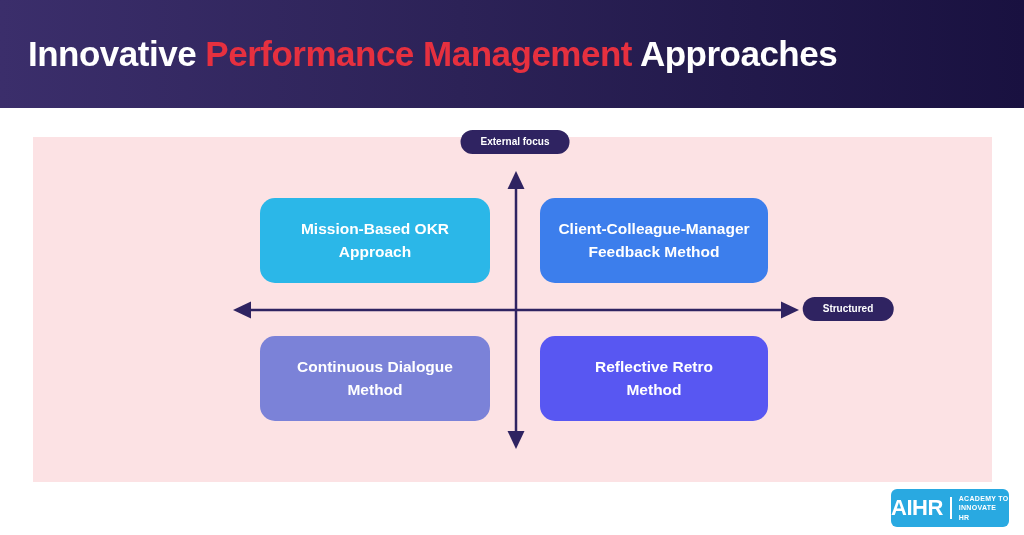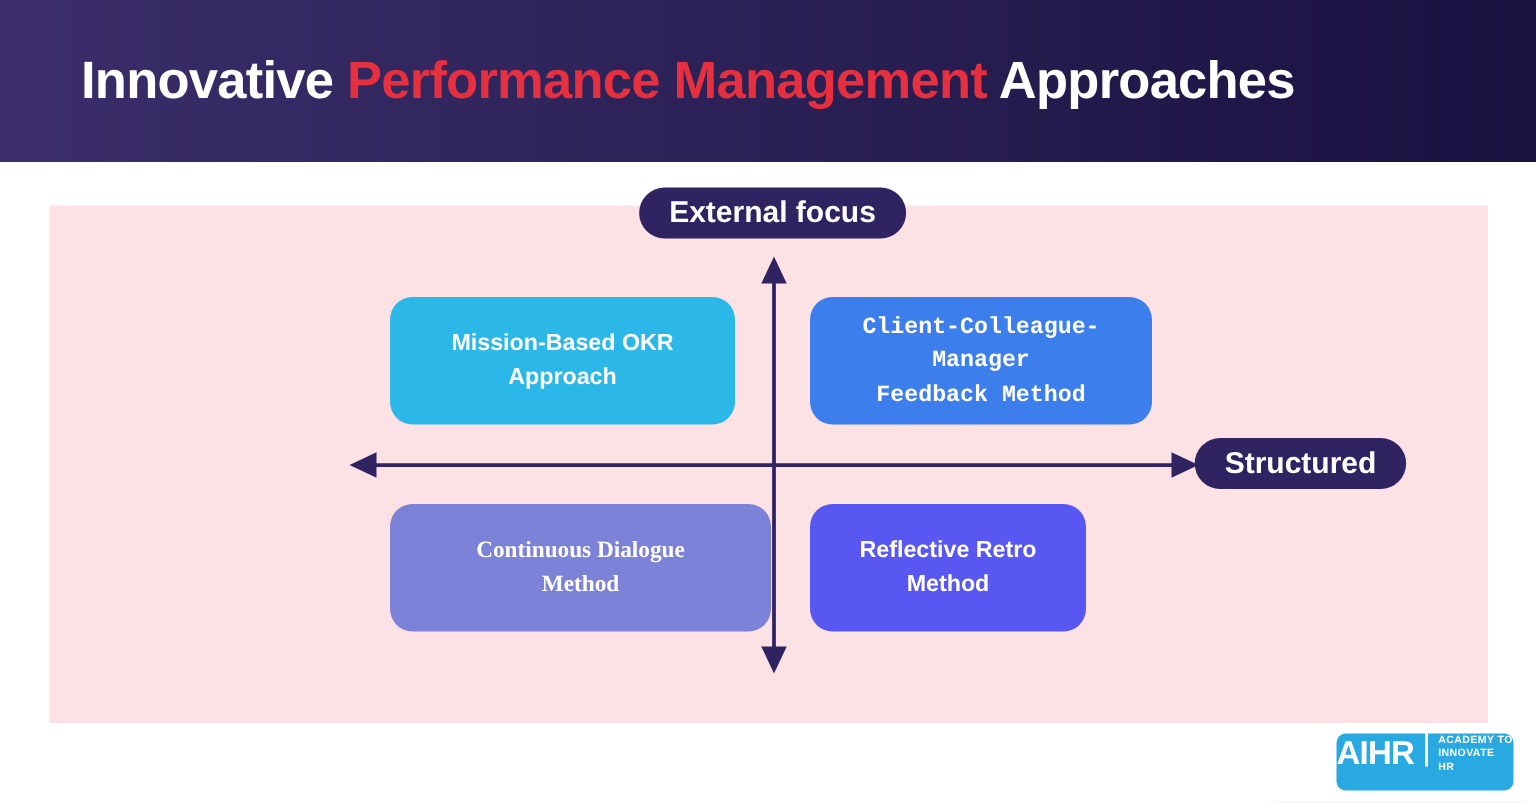--- a/index.html
+++ b/index.html
@@ -12,21 +12,21 @@
   }
   .page { position: absolute; inset: 0; width: 1024px; height: 535px; }
 
   
   .header {
     position: absolute; left: 0; top: 0; width: 1024px; height: 108px;
     background: linear-gradient(90deg, #3b2e6b 0%, #2c2257 45%, #191140 100%);
     display: flex; align-items: center;
   }
   .header h1 {
-    margin-left: 54px;
+    margin-left: 28px;
     font-size: 35px; font-weight: 800; letter-spacing: -0.5px;
     color: #ffffff; white-space: nowrap;
   }
   .header h1 .hl { color: #e6303f; }
 
   
   .canvas {
     position: absolute; left: 33px; top: 137px; width: 959px; height: 345px;
     background: #fce2e4;
   }
@@ -37,40 +37,40 @@
   
   .qbox {
     position: absolute; border-radius: 15px;
     display: flex; align-items: center; justify-content: center;
     text-align: center; color: #ffffff; font-weight: 700;
     font-size: 15.5px; line-height: 1.45; white-space: pre-line;
     padding: 8px 14px;
   }
   .qbox.tl { left: 260px; top: 198px; width: 230px; height: 85px; }
   .qbox.tr { left: 540px; top: 198px; width: 228px; height: 85px; }
-  .qbox.bl { left: 260px; top: 336px; width: 254px; height: 85px; font-family: Liberation Serif, serif; }
-  .qbox.br { left: 540px; top: 336px; width: 184px; height: 85px; }
+  .qbox.bl { left: 260px; top: 336px; width: 230px; height: 85px; }
+  .qbox.br { left: 540px; top: 336px; width: 228px; height: 85px; }
 
   
   .pill {
     position: absolute; transform: translate(-50%, -50%);
     background: #2f2361; color: #ffffff;
-    font-weight: 700; font-size: 20px; line-height: 1;
+    font-weight: 700; font-size: 10px; line-height: 1;
     padding: 7px 20px; border-radius: 999px; white-space: nowrap;
   }
   .pill.top    { left: 515px; top: 142px; }
   .pill.bottom { left: 515px; top: 477px; }
   .pill.left   { left: 159px; top: 309px; }
-  .pill.right  { left: 867px; top: 309px; }
+  .pill.right  { left: 848px; top: 309px; }
 
   
   .logo {
     position: absolute; left: 891px; top: 489px; width: 118px; height: 38px;
     background: #29a9e1; border-radius: 6px;
-    display: flex; align-items: flex-start; justify-content: center; gap: 7px;
+    display: flex; align-items: center; justify-content: center; gap: 7px;
     color: #ffffff;
   }
   .logo .brand { font-size: 22px; font-weight: 800; letter-spacing: -0.5px; }
   .logo .bar { width: 2px; height: 22px; background: #ffffff; }
   .logo .tag { font-size: 7px; font-weight: 700; line-height: 1.3; letter-spacing: 0.3px; }
 </style>
 </head>
 <body>
 
 <div class="page">
@@ -87,21 +87,21 @@
       <polygon points="516,171 507.5,189 524.5,189" stroke="none"></polygon>
       <polygon points="516,449 507.5,431 524.5,431" stroke="none"></polygon>
       <line x1="249" y1="310" x2="783" y2="310" stroke-width="2.5"></line>
       <polygon points="233,310 251,301.5 251,318.5" stroke="none"></polygon>
       <polygon points="799,310 781,301.5 781,318.5" stroke="none"></polygon>
     </g>
   </svg>
 
   <div class="qbox tl" style="background: rgb(43, 183, 232);">Mission-Based OKR
 Approach</div>
-  <div class="qbox tr" style="background: rgb(60, 126, 236); font-family: Liberation Mono, monospace;">Client-Colleague-Manager
+  <div class="qbox tr" style="background: rgb(60, 126, 236);">Client-Colleague-Manager
 Feedback Method</div>
   <div class="qbox bl" style="background: rgb(123, 130, 216);">Continuous Dialogue
 Method</div>
   <div class="qbox br" style="background: rgb(88, 87, 242);">Reflective Retro
 Method</div>
 
   <div class="pill top">External focus</div>
   <div class="pill right">Structured</div>
 
   <div class="logo">

